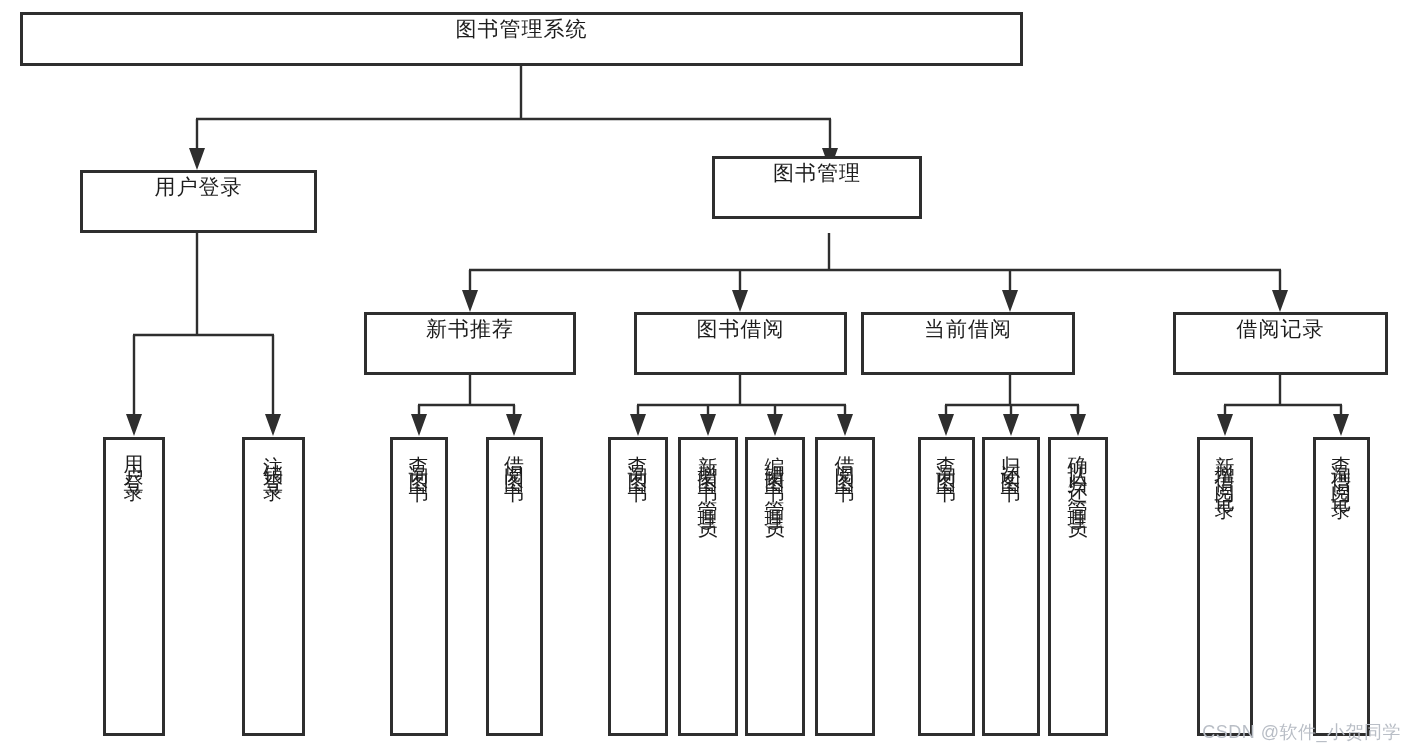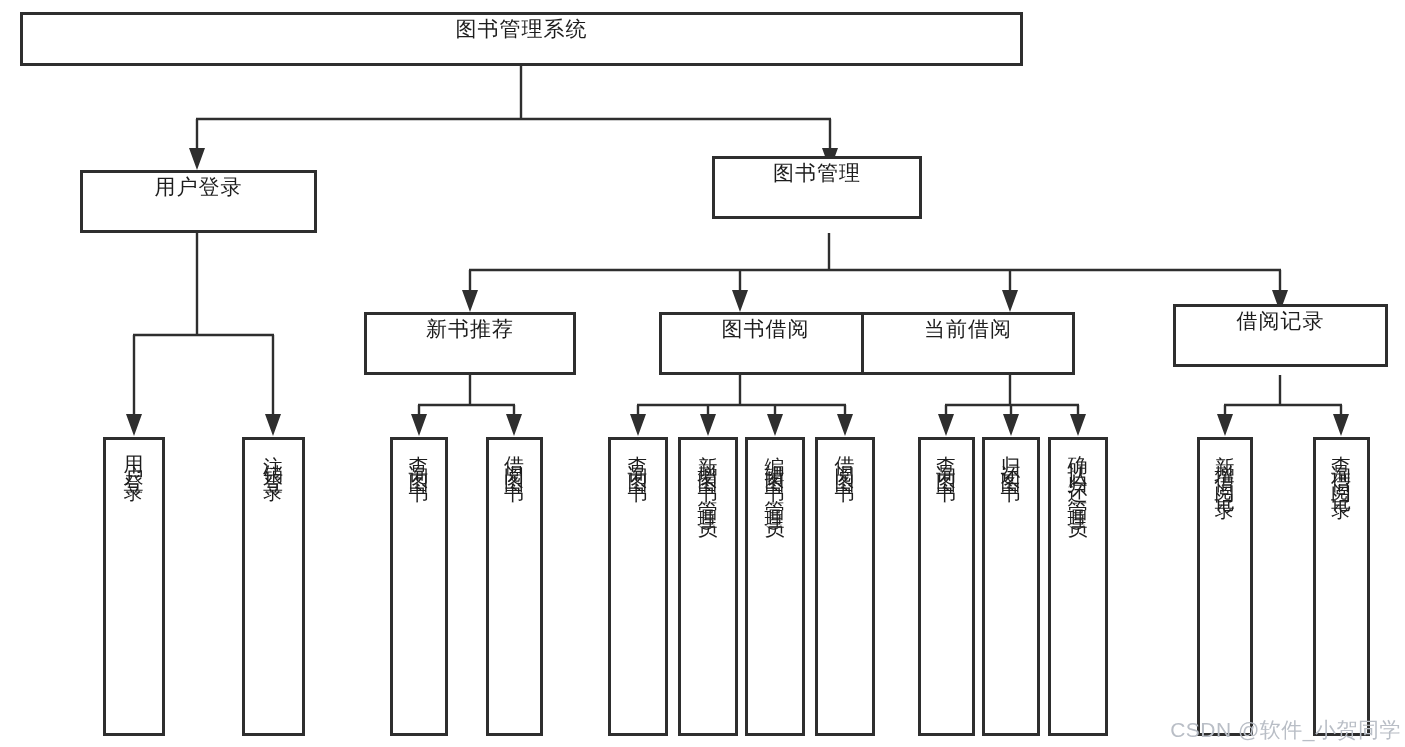--- a/index.html
+++ b/index.html
@@ -57,21 +57,21 @@
     font-size: 20px;
     letter-spacing: 9px;
     color: var(--text);
     line-height: 1;
   }
 
   .watermark {
     position: absolute;
     right: 4px;
     bottom: 3px;
-    font-size: 21px;
+    font-size: 18px;
     color: var(--watermark);
     letter-spacing: 0.5px;
     white-space: nowrap;
     z-index: 10;
   }
 </style>
 </head>
 <body>
 
 <div class="stage">
@@ -140,27 +140,27 @@
   <div class="box" style="left:80px; top:170px; width:237px; height:63px;">
     <span class="hlabel">用户登录</span>
   </div>
   <div class="box" style="left:712px; top:156px; width:210px; height:63px;">
     <span class="hlabel">图书管理</span>
   </div>
 
   <div class="box" style="left:364px; top:312px; width:212px; height:63px;">
     <span class="hlabel">新书推荐</span>
   </div>
-  <div class="box" style="left:634px; top:312px; width:213px; height:63px;margin-left:25px;">
+  <div class="box" style="left:634px; top:312px; width:213px; height:63px;">
     <span class="hlabel">图书借阅</span>
   </div>
   <div class="box" style="left:861px; top:312px; width:214px; height:63px;">
     <span class="hlabel">当前借阅</span>
   </div>
-  <div class="box" style="left:1173px; top:304px; width:215px; height:63px;">
+  <div class="box" style="left:1173px; top:312px; width:215px; height:63px;">
     <span class="hlabel">借阅记录</span>
   </div>
 
   <div class="box leaf" style="left:103px; width:62px;">
     <span class="vlabel">用户登录</span>
   </div>
   <div class="box leaf" style="left:242px; width:63px;">
     <span class="vlabel">注销登录</span>
   </div>
 

